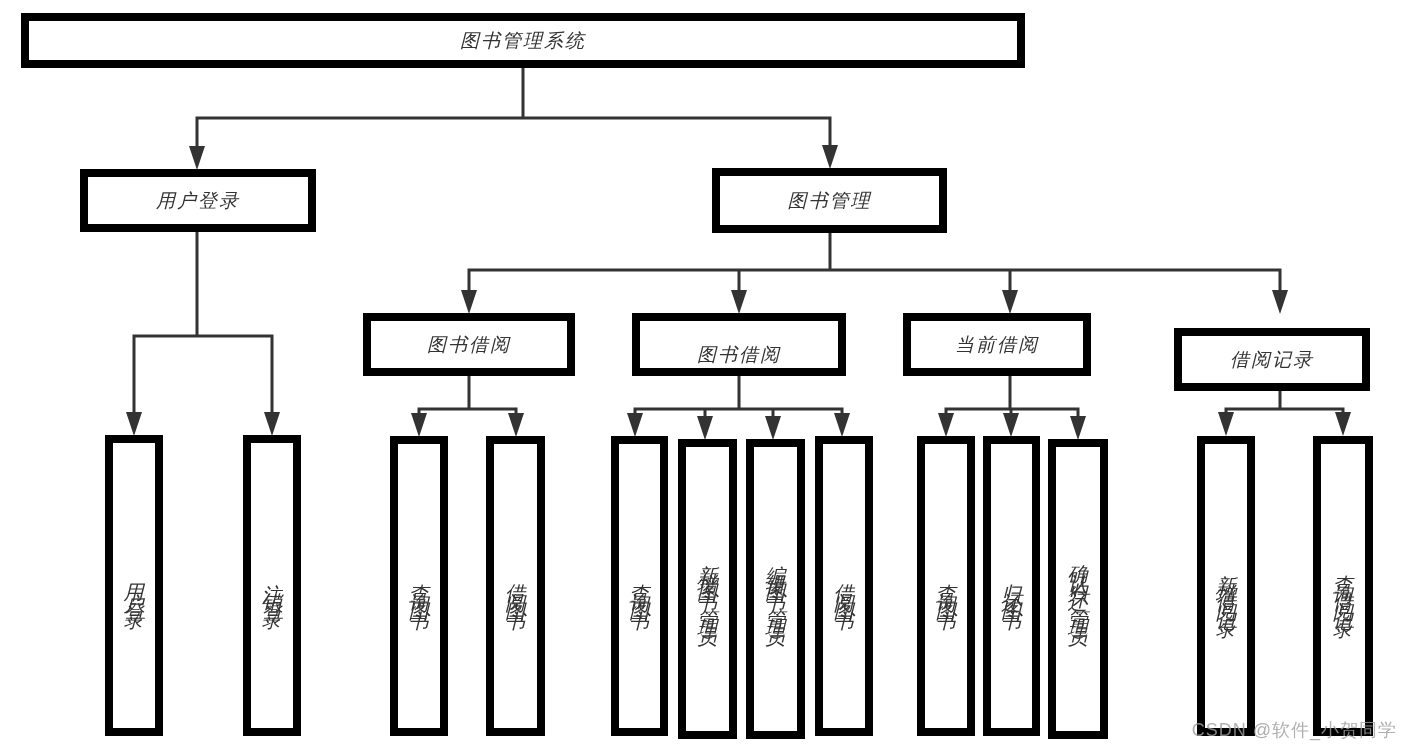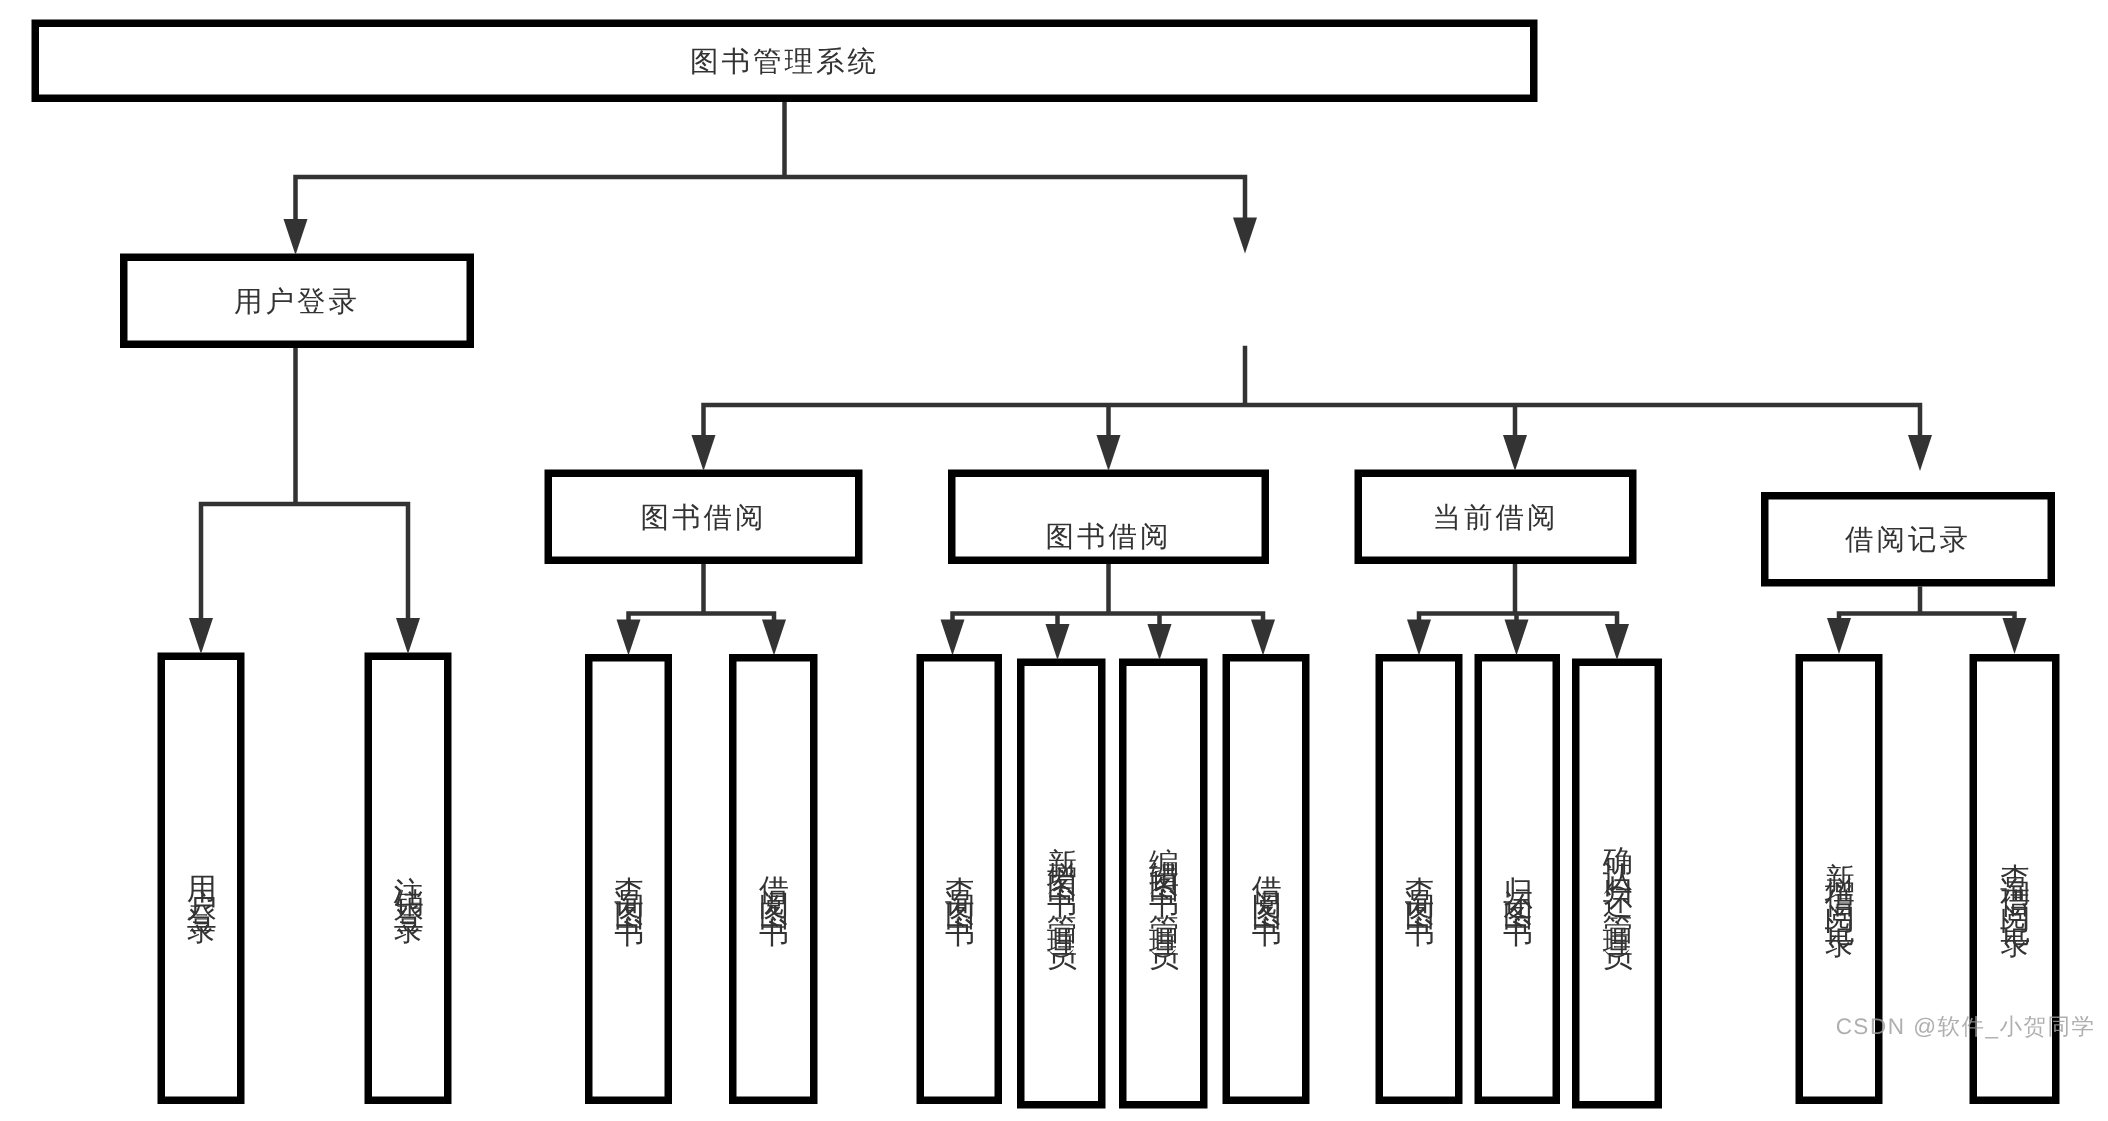--- a/index.html
+++ b/index.html
@@ -18,46 +18,47 @@
   }
   #wires {
     position: absolute;
     left: 0;
     top: 0;
     z-index: 1;
   }
   .node {
     position: absolute;
     box-sizing: border-box;
-    border: 5px solid #000000;
+    border: 8px solid #000000;
     background: #ffffff;
     display: flex;
     align-items: center;
     justify-content: center;
     z-index: 2;
+    font-style: italic;
   }
   .h-node .label {
     font-size: 19px;
     letter-spacing: 2px;
     white-space: nowrap;
   }
   .v-node .label {
     writing-mode: vertical-rl;
     text-orientation: mixed;
     font-size: 20px;
     letter-spacing: 9px;
     line-height: 1;
     white-space: nowrap;
   }
   #watermark {
     position: absolute;
-    top: 675px;
+    top: 718px;
     right: 8px;
     z-index: 3;
-    font-size: 15px;
+    font-size: 18px;
     letter-spacing: 1px;
     color: rgba(158, 158, 158, 0.82);
     white-space: nowrap;
   }
 </style>
 </head>
 <body>
 
 <div id="stage">
 
@@ -93,20 +94,23 @@
       <polygon points="1343,436 1335,412 1351,412"></polygon>
     </g>
   </svg>
 
   <div class="node h-node" style="left:21px; top:13px; width:1004px; height:55px;">
     <span class="label">图书管理系统</span>
   </div>
 
   <div class="node h-node" style="left:80px; top:169px; width:236px; height:63px;">
     <span class="label">用户登录</span>
+  </div>
+  <div class="node h-node" style="left:712px; top:168px; width:235px; height:65px;">
+    <span class="label">图书管理</span>
   </div>
 
   <div class="node h-node" style="left:363px; top:313px; width:212px; height:63px;">
     <span class="label">图书借阅</span>
   </div>
   <div class="node h-node" style="left:632px; top:313px; width:214px; height:63px;align-items:flex-end;">
     <span class="label">图书借阅</span>
   </div>
   <div class="node h-node" style="left:903px; top:313px; width:188px; height:63px;">
     <span class="label">当前借阅</span>

